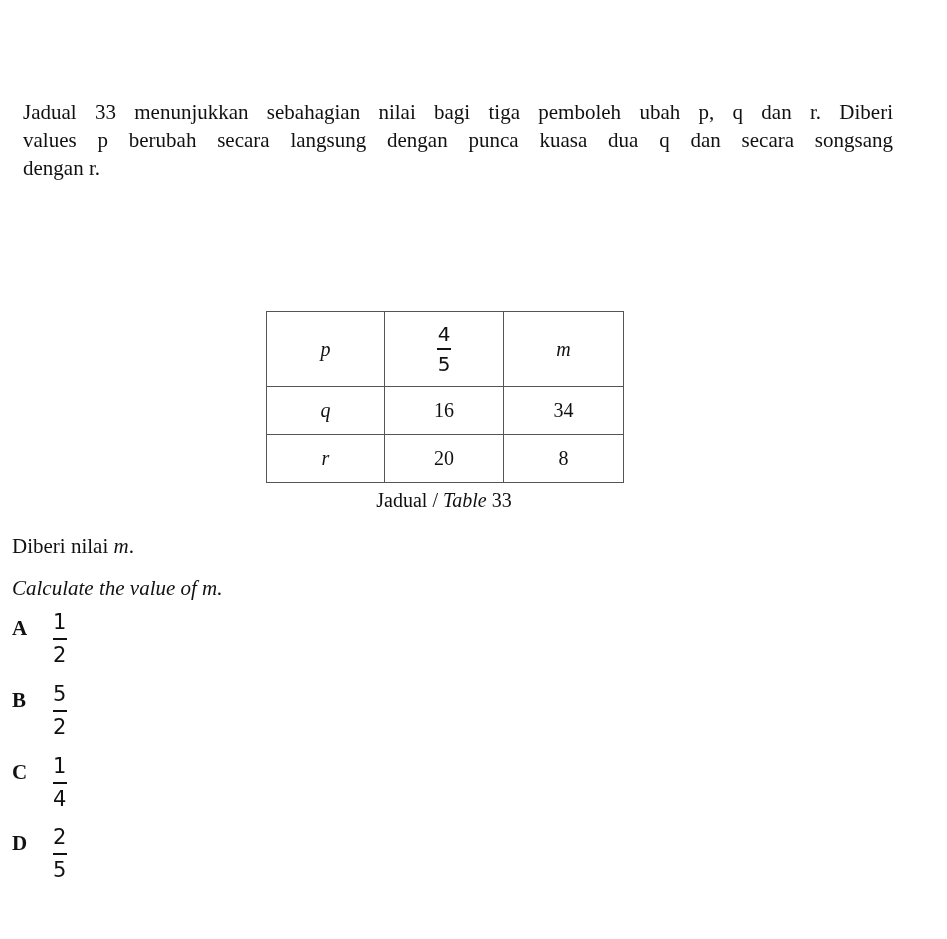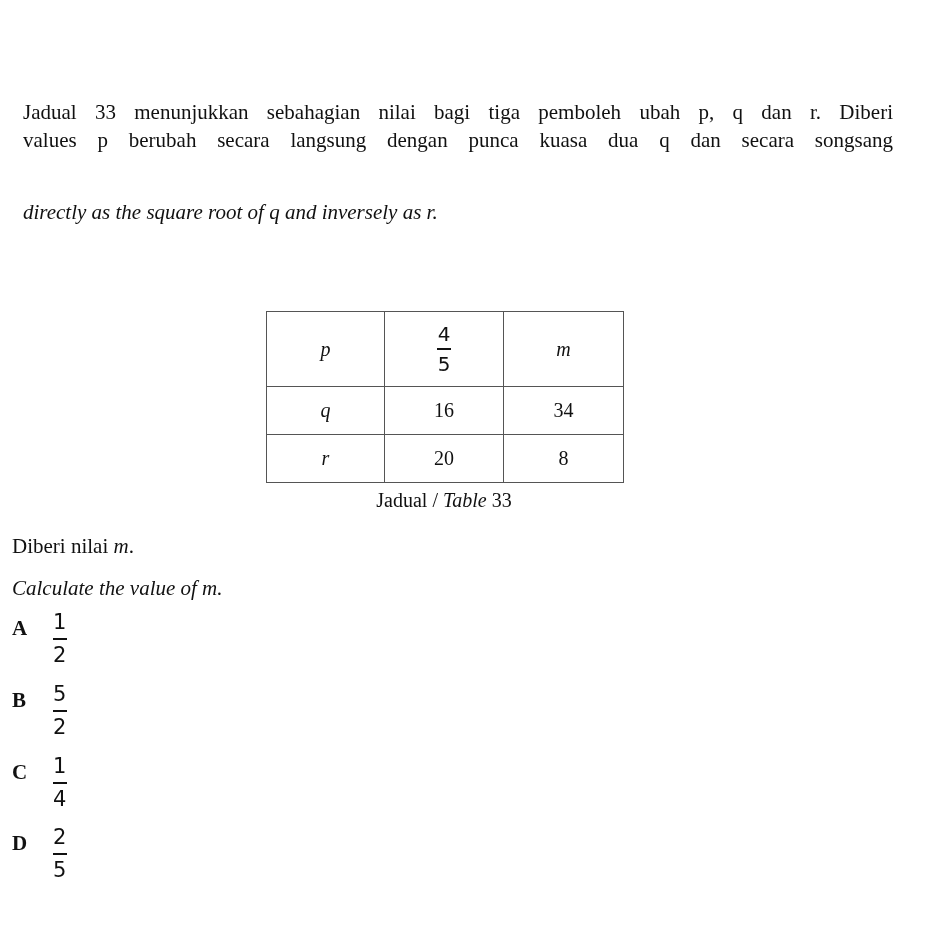--- a/index.html
+++ b/index.html
@@ -131,24 +131,24 @@
     .opt-b { top: 684px; }
     .opt-c { top: 756px; }
     .opt-d { top: 827px; }
   </style>
 </head>
 <body>
 
 <div class="para ms">
   <span class="justify-line">Jadual 33 menunjukkan sebahagian nilai bagi tiga pemboleh ubah p, q dan r. Diberi</span>
   <span class="justify-line">values p berubah secara langsung dengan punca kuasa dua q dan secara songsang</span>
+  <span class="last-line">dengan r.</span>
 </div>
 
 <div class="para en">
-  <span class="last-line">directly as the square root of q and inversely as r.</span>
 </div>
 
 <table class="data-table">
   <tbody>
       <tr class="r0">
     <td class="c0 var-cell">p</td>
     <td class="c1">
       <span class="frac table-frac">
         <span class="num">4</span>
         <span class="bar"></span>

